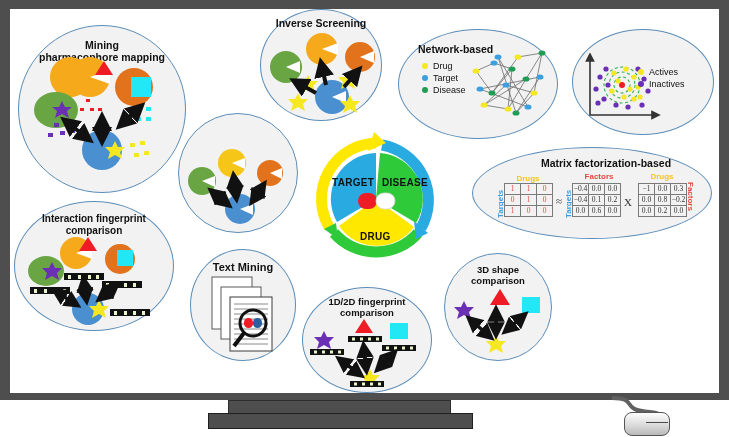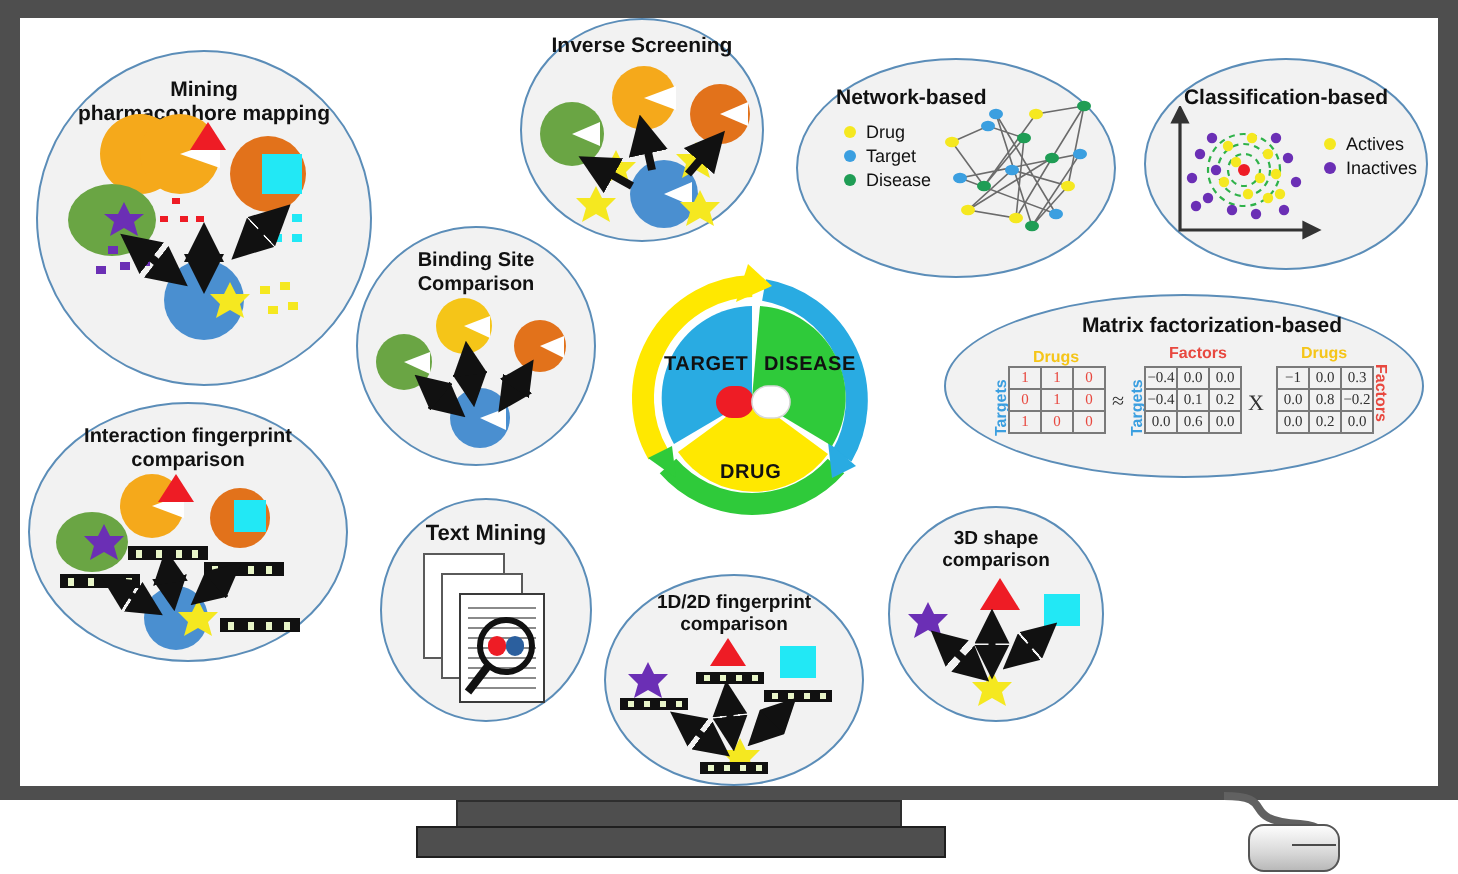--- a/index.html
+++ b/index.html
@@ -172,24 +172,20 @@
         <path d="M56 84 L38 74" marker-end="url(#isA)"></path>
       </g>
       <defs>
           <marker id="isA" markerWidth="5" markerHeight="5" refX="2.5" refY="2.5" orient="auto">
         <polygon points="0,0 5,2.5 0,5" fill="#111"></polygon>
           </marker>
         </defs>
     </svg>
 
     <div class="bubble" style="left:168px;top:104px;width:120px;height:120px;"></div>
-    <div class="bubble-title" style="left:168px;top:116px;width:120px;font-size:10px;">
-      <span style="white-space:pre-line;">Binding  Site
-Comparison</span>
-    </div>
     <svg style="position:absolute;left:168px;top:104px;width:120px;height:120px;" viewBox="0 0 120 120">
       <circle cx="54" cy="50" r="14" fill="#f5c518"></circle>
         <path d="M54 50 L67 45 L67 56 Z" fill="#fff"></path>
       <circle cx="92" cy="60" r="13" fill="#e2721b"></circle>
         <path d="M92 60 L104 55 L104 66 Z" fill="#fff"></path>
       <circle cx="24" cy="68" r="14" fill="#6aa544"></circle>
         <path d="M24 68 L37 63 L37 74 Z" fill="#fff"></path>
       <circle cx="62" cy="96" r="15" fill="#4a8fd0"></circle>
         <path d="M62 96 L75 91 L75 102 Z" fill="#fff"></path>
       <g stroke="#111" stroke-width="3.5" fill="none">
@@ -394,23 +390,20 @@
         <ellipse cx="62" cy="44" rx="3.5" ry="2.6" fill="#f5e820"></ellipse>
         <ellipse cx="44" cy="64" rx="3.5" ry="2.6" fill="#1f9d55"></ellipse>
         <ellipse cx="68" cy="28" rx="3.5" ry="2.6" fill="#3b9fe0"></ellipse>
         <ellipse cx="8" cy="40" rx="3.5" ry="2.6" fill="#3b9fe0"></ellipse>
         <ellipse cx="56" cy="58" rx="3.5" ry="2.6" fill="#3b9fe0"></ellipse>
         <ellipse cx="26" cy="8" rx="3.5" ry="2.6" fill="#3b9fe0"></ellipse>
       </g>
     </svg>
 
     <div class="bubble" style="left:562px;top:20px;width:142px;height:106px;"></div>
-    <div class="bubble-title" style="left:562px;top:34px;width:142px;font-size:10.5px;">
-      <span>Classification-based</span>
-    </div>
     <svg style="position:absolute;left:572px;top:44px;width:80px;height:72px;" viewBox="0 0 80 72">
       <path d="M8 4 L8 62 L74 62" stroke="#333" stroke-width="1.6" fill="none" marker-start="url(#axUp)" marker-end="url(#axRt)"></path>
       <defs>
         <marker id="axUp" markerWidth="6" markerHeight="6" refX="3" refY="3" orient="auto">
           <polygon points="6,0 0,3 6,6" fill="#333"></polygon>
           </marker>
         <marker id="axRt" markerWidth="6" markerHeight="6" refX="3" refY="3" orient="auto">
           <polygon points="0,0 6,3 0,6" fill="#333"></polygon>
           </marker>
       </defs>
@@ -440,21 +433,21 @@
           <circle cx="46" cy="54" r="2.6"></circle>
           <circle cx="60" cy="52" r="2.6"></circle>
         <circle cx="66" cy="38" r="2.6"></circle>
           <circle cx="62" cy="26" r="2.6"></circle>
           <circle cx="24" cy="16" r="2.6"></circle>
         <circle cx="26" cy="32" r="2.6"></circle>
           <circle cx="56" cy="16" r="2.6"></circle>
           <circle cx="16" cy="50" r="2.6"></circle>
       </g>
     </svg>
-    <div style="position:absolute;left:652px;top:58px;">
+    <div style="position:absolute;left:628px;top:58px;">
       <div class="legend-row">
         <span class="dot" style="background:#f5e820;"></span>
         <span class="legend-label">Actives</span>
       </div>
       <div class="legend-row">
         <span class="dot" style="background:#6b2fb5;"></span>
         <span class="legend-label">Inactives</span>
       </div>
     </div>
 

